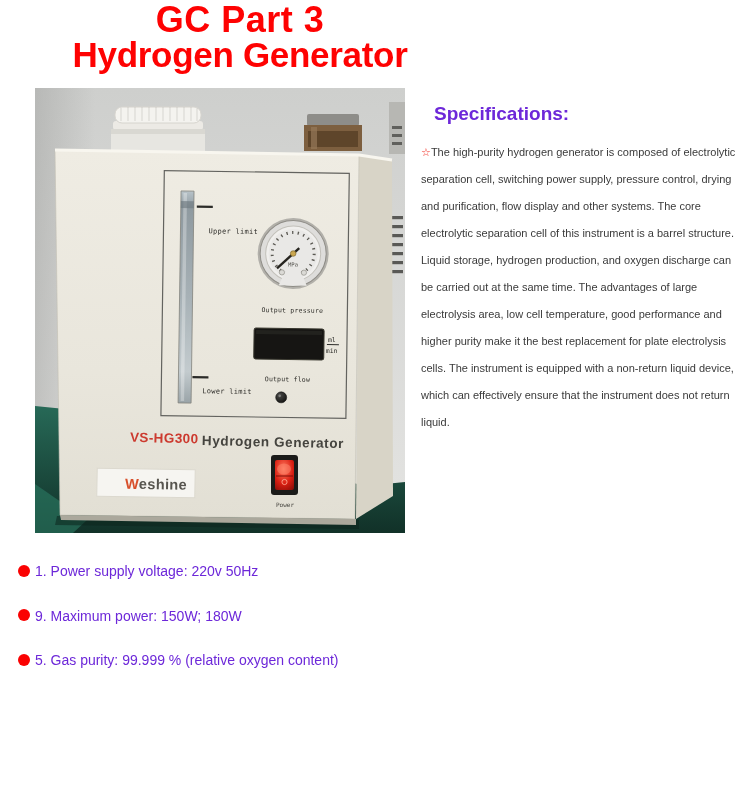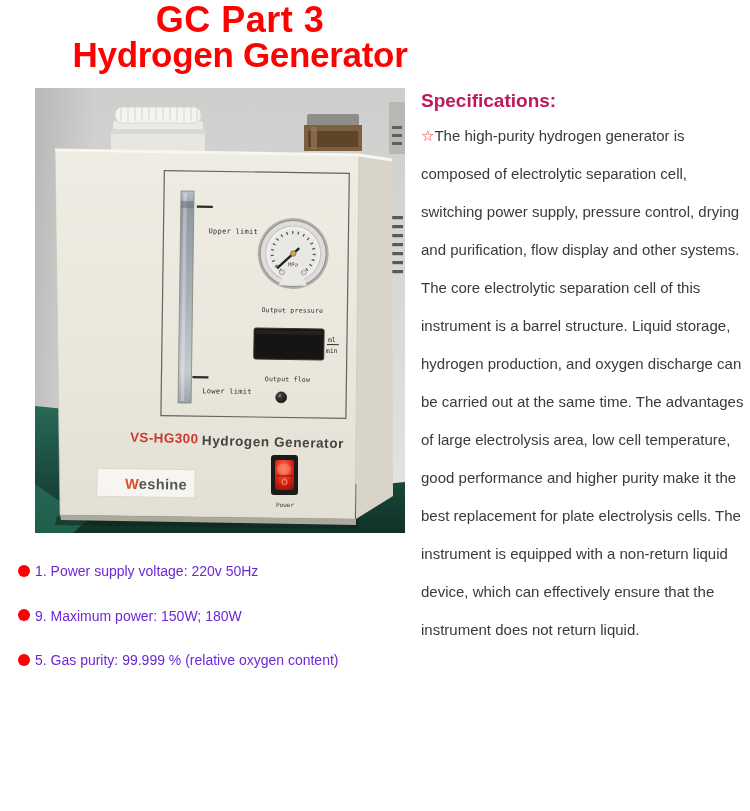--- a/index.html
+++ b/index.html
@@ -11,22 +11,22 @@
                color:#fe0202;font-weight:bold;}
   .title-line1{font-size:36px;letter-spacing:.5px;line-height:33px;}
   .title-line2{font-size:35px;letter-spacing:-.3px;line-height:38px;}
 
   
   .photo{position:absolute;left:35px;top:88px;width:370px;height:445px;margin:0;padding:0;}
   .photo svg{display:block;}
 
   
   .specs{position:absolute;left:421px;top:89px;width:323px;}
-  .specs-heading{margin:0;font-size:19px;line-height:24px;font-weight:bold;color:#be185d;}
-  .spec-body{margin:4px 0 8px 0;font-size:15px;line-height:38px;color:#3a3a3a;}
+  .specs-heading{margin:13px;font-size:19px;line-height:24px;font-weight:bold;color:#6d28d9;}
+  .spec-body{margin:4px 0 8px 0;font-size:11px;line-height:27px;color:#3a3a3a;}
   .star{color:#f23227;}
 
   
   .features{position:absolute;left:18px;top:562px;width:715px;list-style:none;margin:0;padding:0;}
   .features li{position:relative;padding-left:17px;font-size:14px;line-height:18px;
                color:#6d28d9;margin-bottom:26.5px;}
   .dot{position:absolute;left:0;top:2.5px;width:12px;height:12px;border-radius:50%;background:#fa0202;}
 
   
   .mono{font-family:"DejaVu Sans Mono",monospace;}

